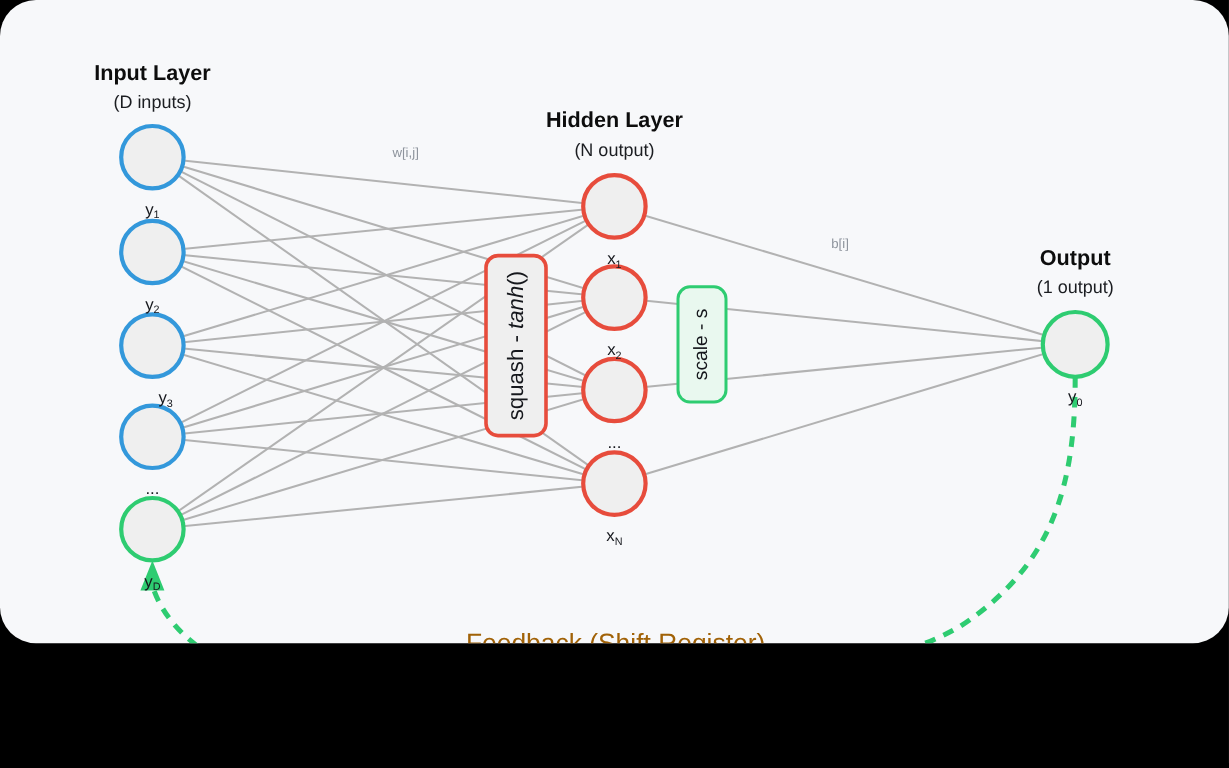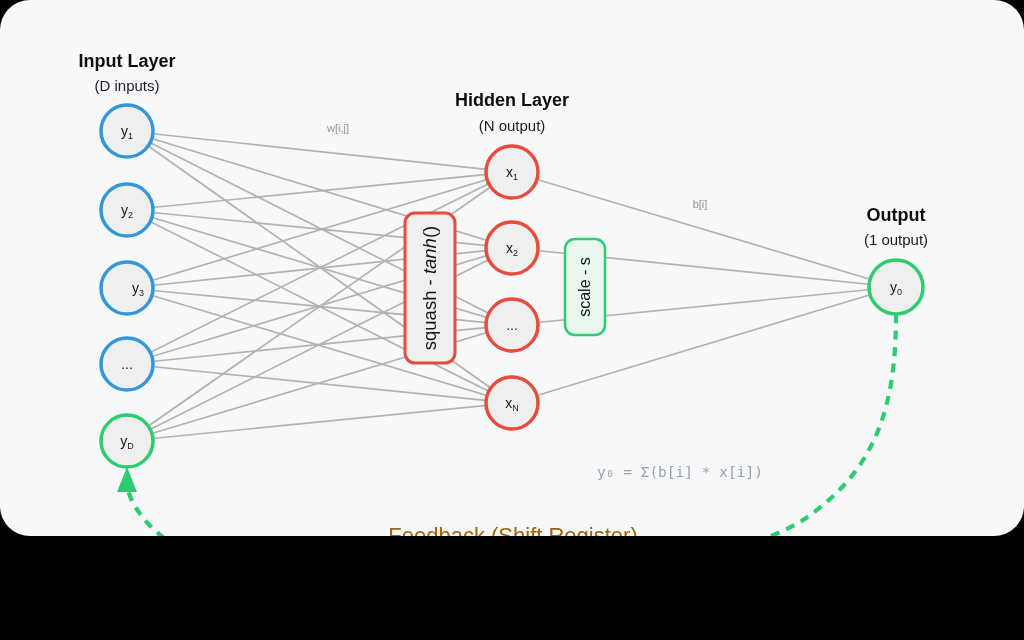--- a/index.html
+++ b/index.html
@@ -13,21 +13,21 @@
   .edge-label{font-size:11px;color:#8d939c;white-space:nowrap;transform:translate(-50%,-50%);}
   .formula{font-family:"DejaVu Sans Mono","Liberation Mono",monospace;font-size:14.5px;
         color:#9ba1a8;white-space:pre;line-height:23px;}
   .feedback-label{font-size:22px;color:#a16207;white-space:nowrap;transform:translate(-50%,-50%);}
   .vbox-label{position:absolute;transform:translate(-50%,-50%) rotate(-90deg);
         white-space:nowrap;color:#15171c;}
   #squash-label{font-size:18.5px;}
   #scale-label{font-size:16px;}
   .it{font-style:italic;}
   .node-label{position:absolute;width:64px;text-align:center;font-size:14px;color:#16181d;
-        transform:translate(-50%,-50%);white-space:nowrap;}
+        transform:translate(-50%,-50%);white-space:nowrap;margin-top:43px;}
   .node-label .sub{font-size:9px;position:relative;top:3px;}
   #svg-holder{position:absolute;left:0;top:0;width:1024px;height:640px;}
 </style>
 </head>
 <body>
 
 <div class="card">
 
   <div id="svg-holder"><svg width="1024" height="640" viewBox="0 0 1024 640" xmlns="http://www.w3.org/2000/svg">
         <line x1="127" y1="131" x2="512" y2="172" stroke="#b2b2b2" stroke-width="1.7"></line>
@@ -80,21 +80,20 @@
   <div class="abs layer-title" style="left:896px;top:205px">Output</div>
   <div class="abs layer-sub" style="left:896px;top:231px">(1 output)</div>
 
   <div class="abs edge-label" style="left:338px;top:128px">w[i,j]</div>
   <div class="abs edge-label" style="left:700px;top:204px">b[i]</div>
 
   <div id="squash-label" class="vbox-label" style="left:430px;top:288px"><span>squash - </span><span class="it">tanh</span><span>()</span></div>
 
   <div id="scale-label" class="vbox-label" style="left:585px;top:287px">scale - s</div>
 
-  <div class="abs formula" style="left:597px;top:461px">y₀ = Σ(b[i] * x[i])</div>
 
   <div class="abs feedback-label" style="left:513px;top:536px">Feedback (Shift Register)</div>
 
   <div id="node-labels">
       <div class="node-label" style="left: 127px; top: 131px;"><span>y</span><span class="sub">1</span></div>
       <div class="node-label" style="left: 127px; top: 210px;"><span>y</span><span class="sub">2</span></div>
       <div class="node-label" style="left: 138px; top: 288px;"><span>y</span><span class="sub">3</span></div>
       <div class="node-label" style="left: 127px; top: 364px;"><span>...</span><span class="sub"></span></div>
       <div class="node-label" style="left: 127px; top: 441px;"><span>y</span><span class="sub">D</span></div>
       <div class="node-label" style="left: 512px; top: 172px;"><span>x</span><span class="sub">1</span></div>

